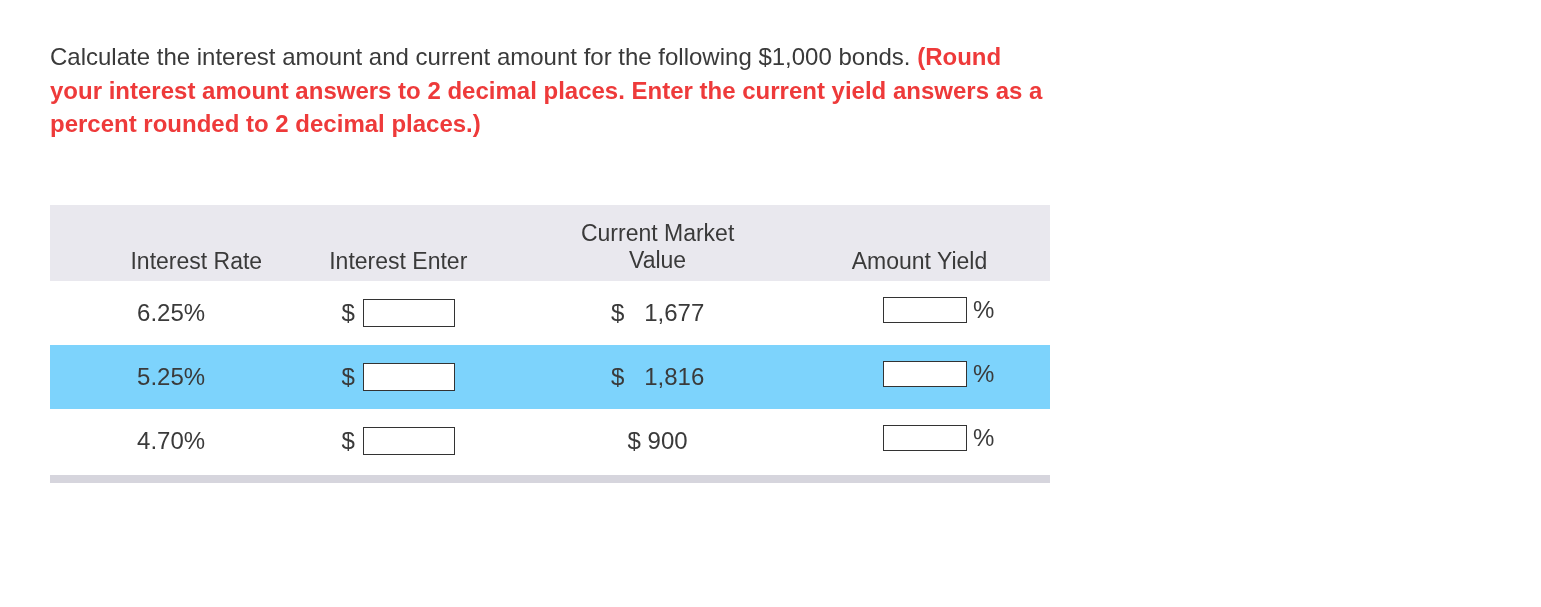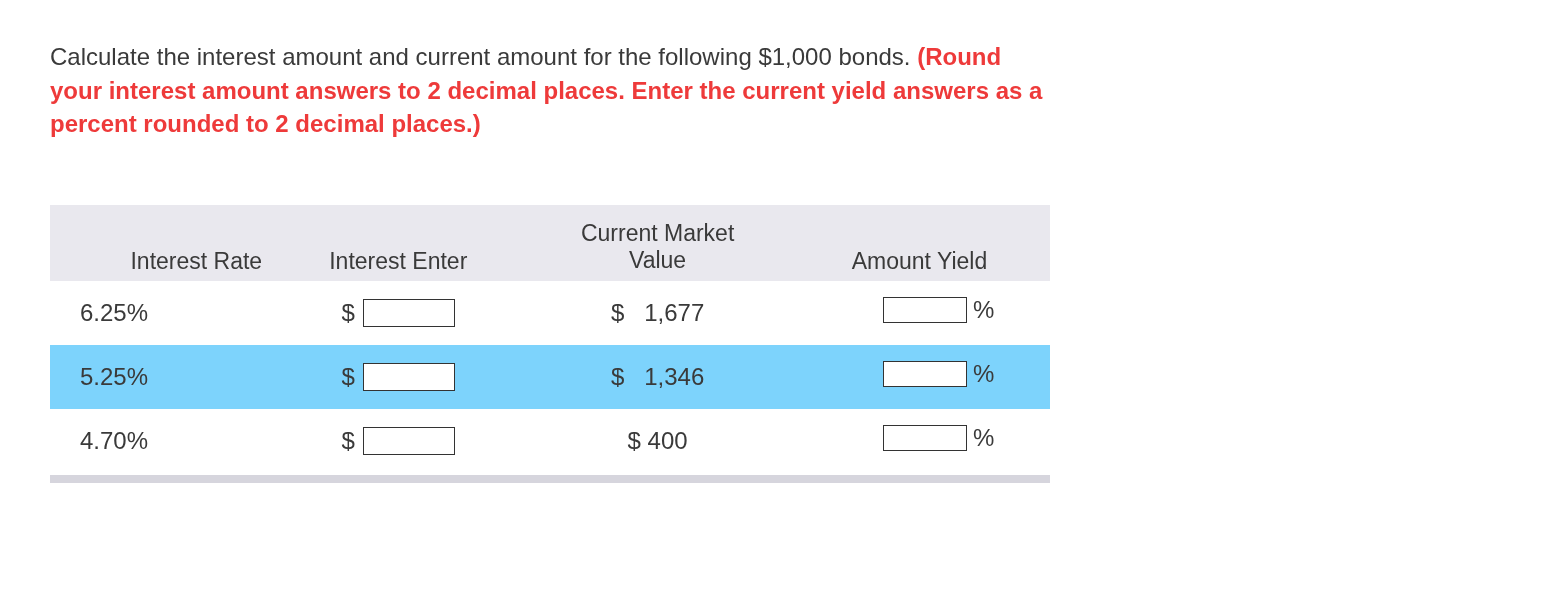--- a/index.html
+++ b/index.html
@@ -22,21 +22,21 @@
     vertical-align: bottom;
     height: 64px;
   }
   .hdr-row td.left { text-align: right; padding-left: 19px; }
   .data-row td {
     font-size: 24px;
     height: 52px;
     vertical-align: middle;
   }
   .data-row.alt td { background: #7dd3fc; }
-  .col-rate { width: 200px; padding-left: 30px !important; text-align: left; margin-top: 47px; }
+  .col-rate { width: 200px; padding-left: 30px !important; text-align: center; margin-top: 47px; }
   .col-amt  { width: 260px; text-align: center; }
   .col-mkt  { width: 260px; text-align: center; }
   .col-yld  { width: 260px; text-align: center; }
   .money { display: inline-flex; align-items: center; justify-content: center; gap: 8px; }
   .dollar { font-size: 24px; }
   .input-box {
     display: inline-block;
     width: 90px;
     height: 26px;
     border: 1.5px solid #333;
@@ -100,41 +100,41 @@
     <td class="col-rate">5.25%</td>
     <td class="col-amt">
       <span class="money">
         <span class="dollar">$</span>
         <span class="input-box"></span>
       </span>
     </td>
     <td class="col-mkt">
       <span class="mkt-wrap">
         <span class="dollar">$</span>
-        <span class="mkt-val">1,346</span>
+        <span class="mkt-val">1,816</span>
       </span>
     </td>
     <td class="col-yld">
       <span class="yld-wrap">
         <span class="input-box-sm"></span>
         <span>%</span>
       </span>
     </td>
   </tr>
 
   <tr class="data-row">
     <td class="col-rate">4.70%</td>
     <td class="col-amt">
       <span class="money">
         <span class="dollar">$</span>
         <span class="input-box"></span>
       </span>
     </td>
     <td class="col-mkt">
-      <span>$ 400</span>
+      <span>$ 900</span>
     </td>
     <td class="col-yld">
       <span class="yld-wrap">
         <span class="input-box-sm"></span>
         <span>%</span>
       </span>
     </td>
   </tr>
 </tbody>
   </table>

